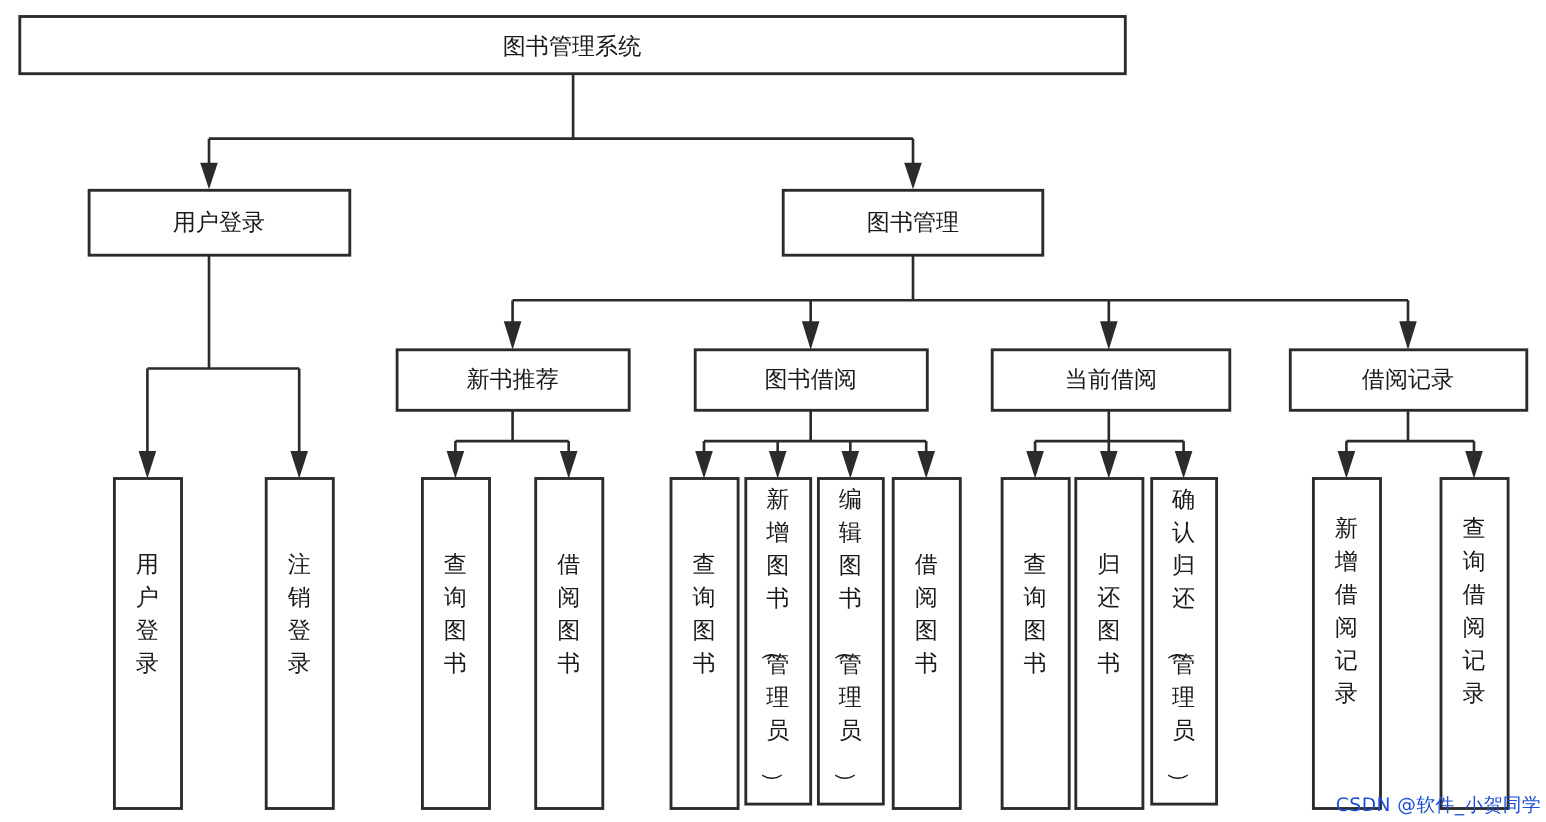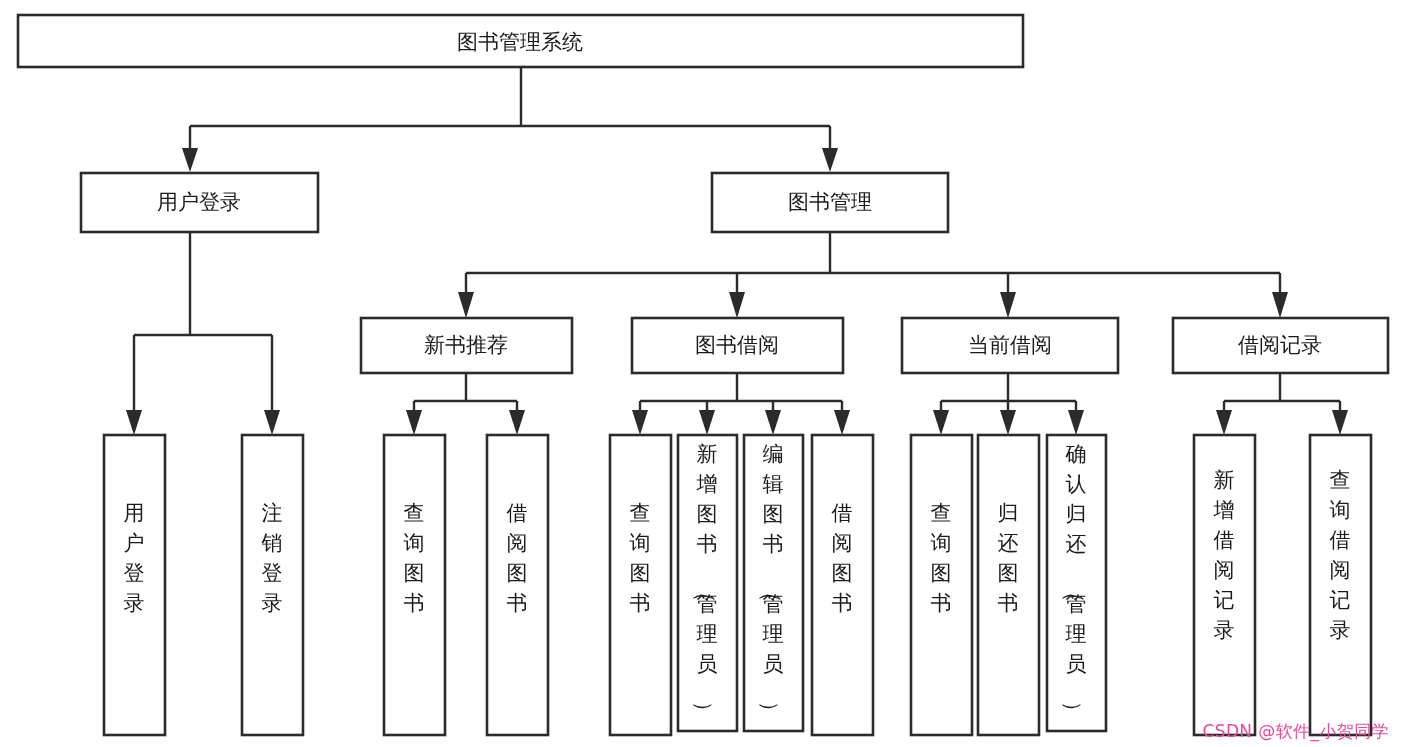--- a/index.html
+++ b/index.html
@@ -52,25 +52,25 @@
     dominant-baseline: middle;
   }
   .node-label-v {
     font-family: "DejaVu Sans", "Liberation Sans", sans-serif;
     font-size: 21px;
     fill: #1a1a1a;
     text-anchor: middle;
   }
   .watermark {
     position: absolute;
-    right: 16px;
+    right: 4px;
     bottom: 4px;
     font-family: "DejaVu Sans", "Liberation Sans", sans-serif;
     font-size: 17px;
-    color: #ec4899;
+    color: #1d4ed8;
     letter-spacing: 0.4px;
     white-space: nowrap;
     user-select: none;
   }
 </style>
 </head>
 <body>
 
 <div id="diagram-root">
 

